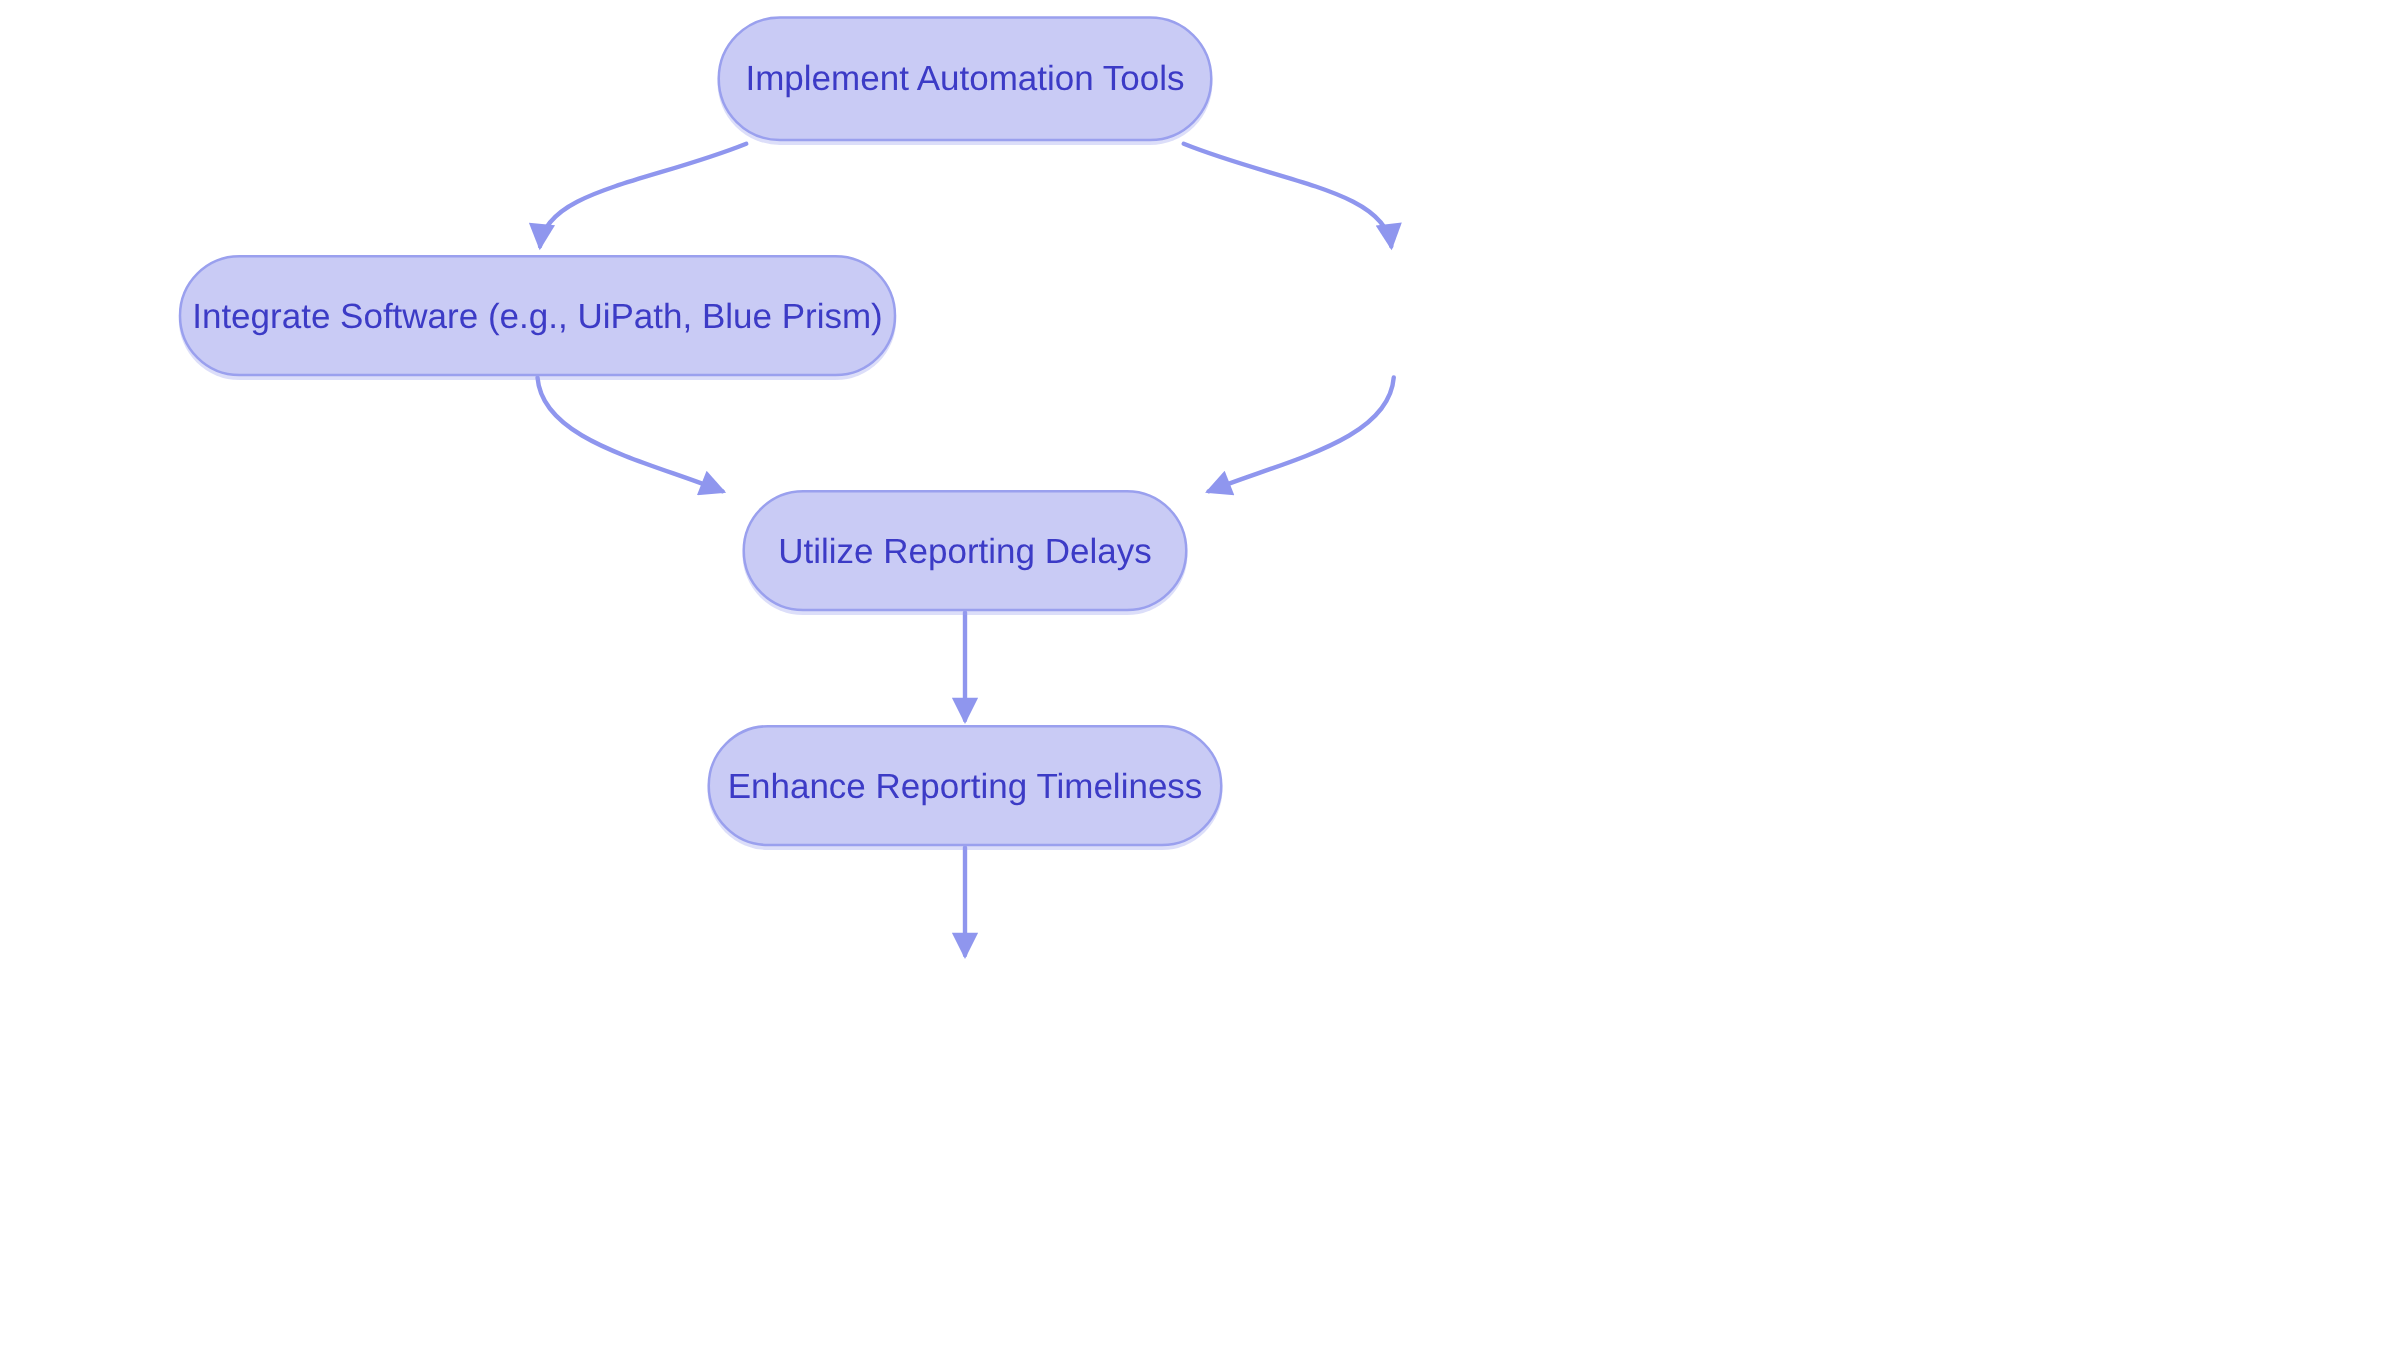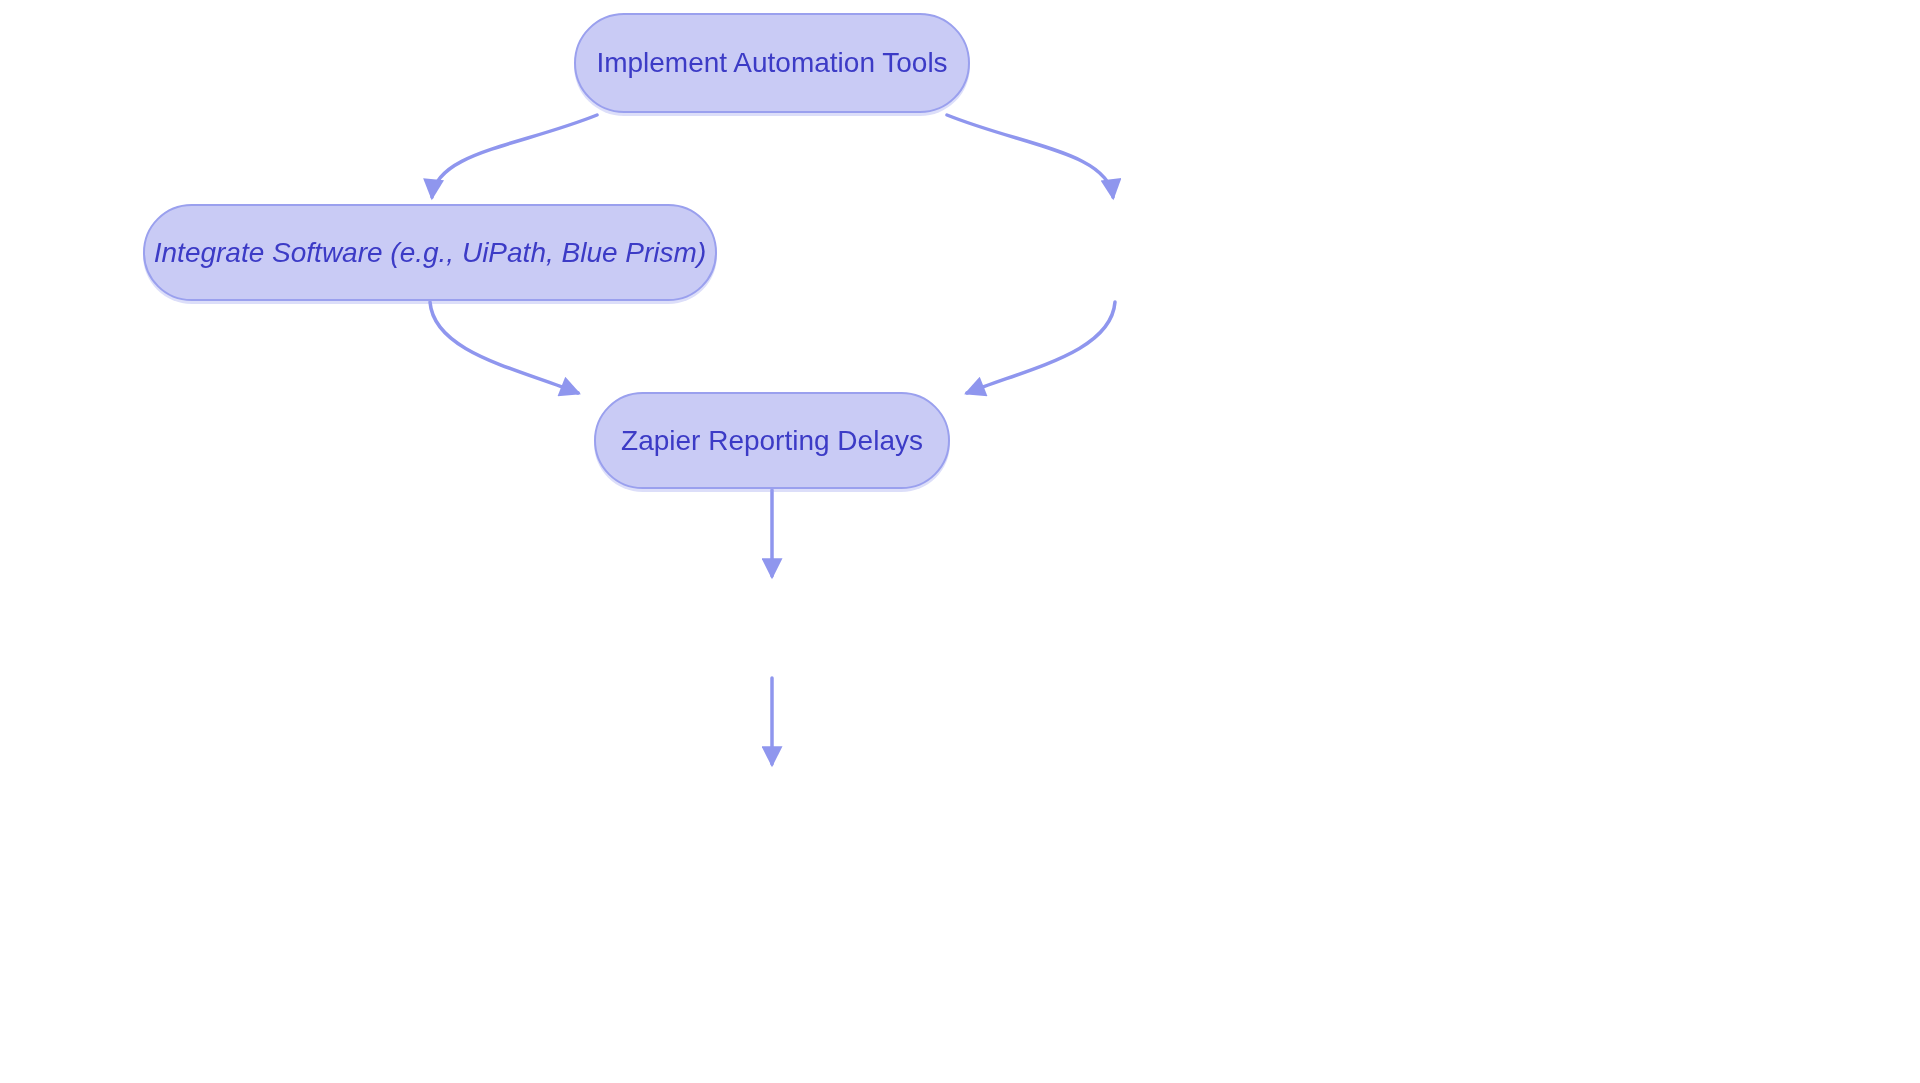--- a/index.html
+++ b/index.html
@@ -68,24 +68,27 @@
     <path class="edge" d="M 430 302 C 434 352 515 368 578 393" marker-end="url(#arrowhead)"></path>
     <path class="edge" d="M 1115 302 C 1111 352 1030 368 967 393" marker-end="url(#arrowhead)"></path>
     <path class="edge" d="M 772 490 L 772 576" marker-end="url(#arrowhead)"></path>
     <path class="edge" d="M 772 678 L 772 764" marker-end="url(#arrowhead)"></path>
   </svg>
 
   <div class="node" style="left:574px; top:13px; width:396px; height:100px;">
     <span class="node-label">Implement Automation Tools</span>
   </div>
 
-  <div class="node" style="left:143px; top:204px; width:574px; height:97px;font-style:italic;">
+  <div class="node" style="left:143px; top:204px; width:574px; height:97px;">
     <span class="node-label">Integrate Software (e.g., UiPath, Blue Prism)</span>
   </div>
 
 
   <div class="node" style="left:594px; top:392px; width:356px; height:97px;">
-    <span class="node-label">Zapier Reporting Delays</span>
+    <span class="node-label">Utilize Reporting Delays</span>
   </div>
 
+  <div class="node" style="left:566px; top:580px; width:412px; height:97px;">
+    <span class="node-label">Enhance Reporting Timeliness</span>
+  </div>
 
 
 </div>
 
 </body></html>

